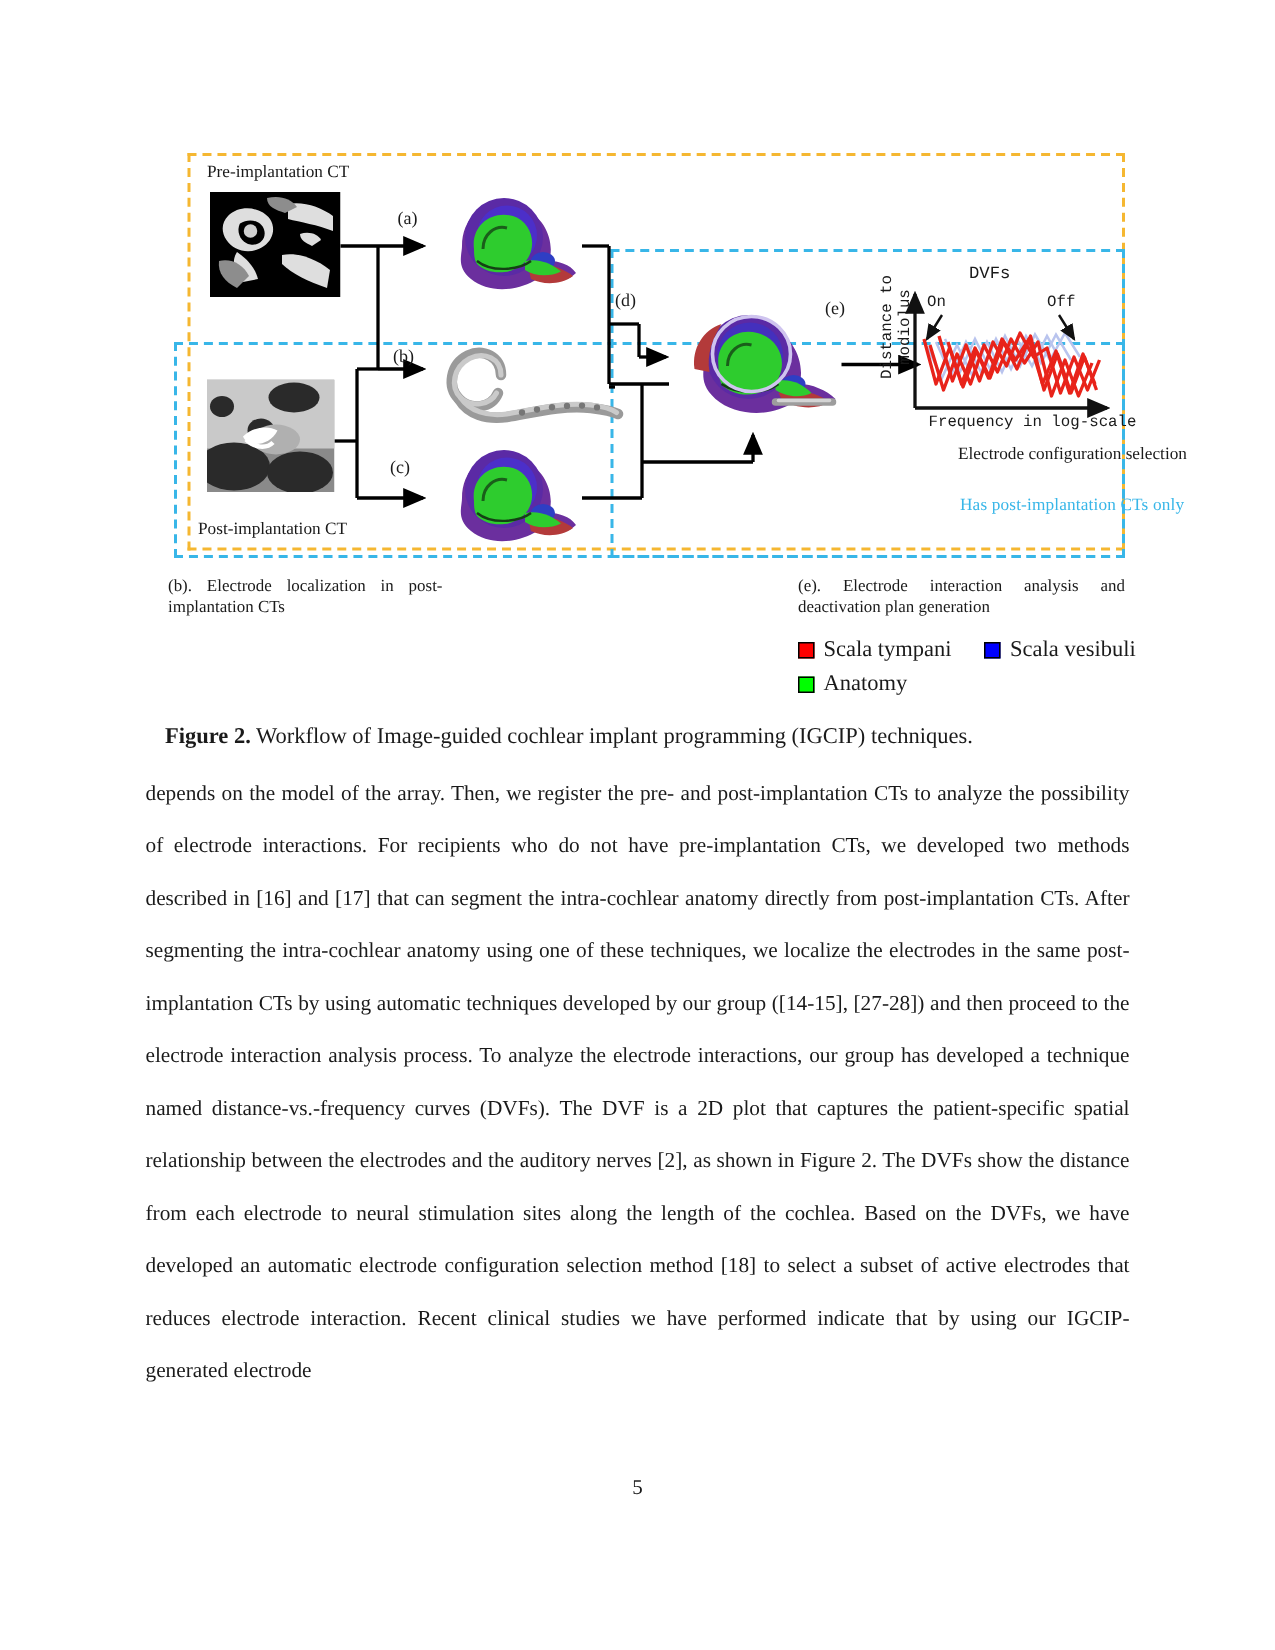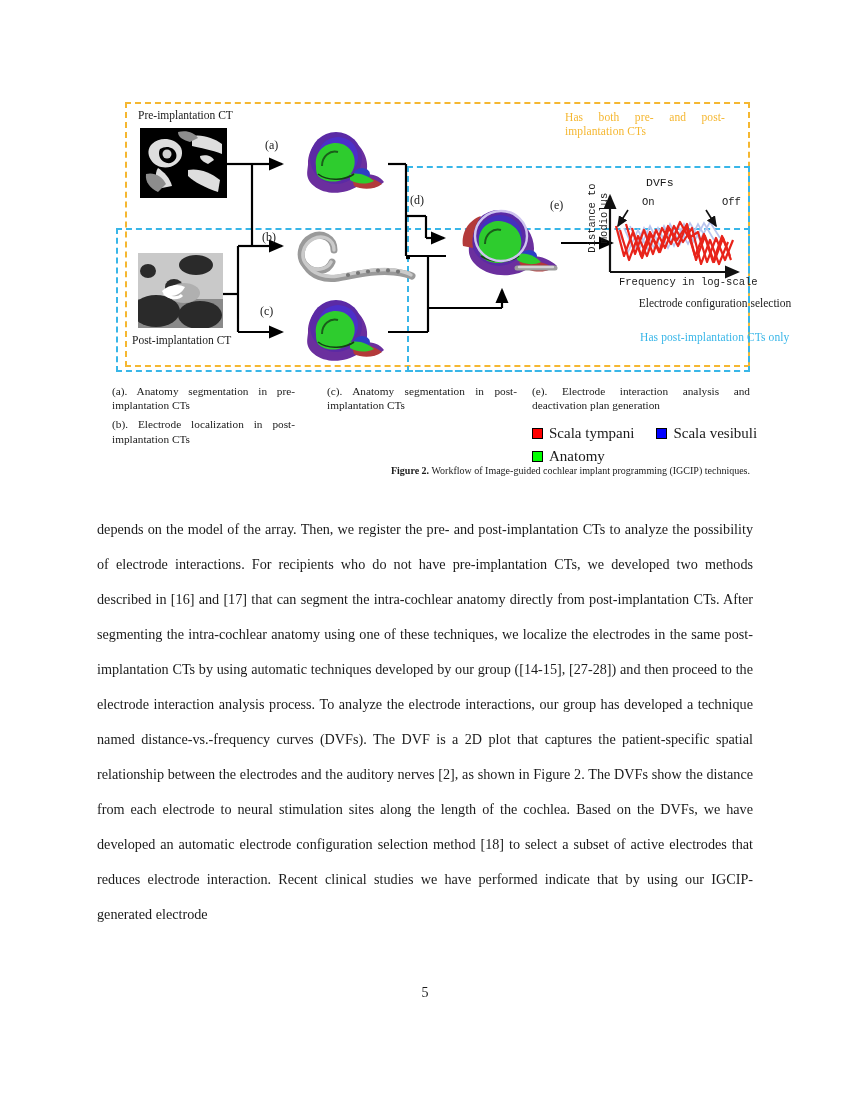--- a/index.html
+++ b/index.html
@@ -71,21 +71,21 @@
     color: #1a1a1a;
   }
 
   .ct-label {
     position: absolute;
     font-size: 11.5px;
     color: #1a1a1a;
     white-space: nowrap;
   }
   #ct-pre-label { left: 28px; top: 11px; }
-  #ct-post-label { left: 22px; top: 236px; }
+  #ct-post-label { left: 22px; top: 249px; }
 
   .ct-img { position: absolute; }
   #ct-pre-img { left: 30px; top: 30px; width: 87px; height: 70px; }
   #ct-post-img { left: 28px; top: 155px; width: 85px; height: 75px; }
 
   .step-tag {
     position: absolute;
     font-size: 12px;
     color: #1a1a1a;
   }
@@ -133,21 +133,20 @@
     position: absolute;
     left: 31px; top: 100px;
     font-size: 10.5px;
     color: #1a1a1a;
     white-space: nowrap;
   }
   .dvf-ann {
     position: absolute;
     font-size: 10.5px;
     color: #1a1a1a;
-    margin-left: 24px;
   }
   #dvf-on { left: 30px; top: 20px; }
   #dvf-off { left: 110px; top: 20px; }
 
   
   #legend-region {
     position: absolute;
     left: 112px;
     top: 384px;
     width: 640px;
@@ -188,24 +187,24 @@
     border: 1px solid #000;
     box-sizing: border-box;
     margin-right: 6px;
     flex: none;
   }
   .swatch-gap { width: 22px; flex: none; }
 
   #fig-caption {
     position: absolute;
     left: 110px;
-    top: 465px;
+    top: 483px;
     width: 640px;
-    text-align: right;
-    font-size: 10px;
+    text-align: left;
+    font-size: 15px;
   }
   #fig-caption .cap-strong { font-weight: bold; }
 
   
   #body-text {
     position: absolute;
     left: 97px;
     top: 512px;
     width: 656px;
     font-size: 14.2px;
@@ -376,21 +375,20 @@
       <path d="M66,61 L100,61"></path>
     </g>
   </svg>
 
   <div class="step-tag" id="tag-a">(a)</div>
   <div class="step-tag" id="tag-b">(b)</div>
   <div class="step-tag" id="tag-c">(c)</div>
   <div class="step-tag" id="tag-d">(d)</div>
   <div class="step-tag" id="tag-e">(e)</div>
 
-  <div class="note-text" id="note-both">Has both pre- and post-implantation CTs</div>
   <div id="label-ecs">Electrode configuration selection</div>
   <div class="note-text" id="note-postonly">Has post-implantation CTs only</div>
 
   <div id="dvf-plot">
     <div class="dvf-title">DVFs</div>
     <div class="dvf-ylabel">Distance to modiolus</div>
     <div class="dvf-xlabel">Frequency in log-scale</div>
     <div class="dvf-ann" id="dvf-on">On</div>
     <div class="dvf-ann" id="dvf-off">Off</div>
     <svg viewBox="0 0 158 115" style="position:absolute;left:0;top:0;width:158px;height:115px;">
@@ -417,25 +415,23 @@
       </g>
 
       <path d="M40,34 L30,50" stroke="#111" stroke-width="1.6" fill="none" marker-end="url(#axArrow)"></path>
       <path d="M118,34 L128,50" stroke="#111" stroke-width="1.6" fill="none" marker-end="url(#axArrow)"></path>
     </svg>
   </div>
 </div>
 
 <div id="legend-region">
   <div class="legend-col" id="legend-col-1">
-    <div class="legend-item">(a). Anatomy segmentation in pre-implantation CTs</div>
     <div class="legend-item">(b). Electrode localization in post-implantation CTs</div>
   </div>
   <div class="legend-col" id="legend-col-2">
-    <div class="legend-item">(c). Anatomy segmentation in post-implantation CTs</div>
   </div>
   <div class="legend-col" id="legend-col-3">
     <div class="legend-item">(e). Electrode interaction analysis and deactivation plan generation</div>
   </div>
 
   <div id="swatch-region">
     <div class="swatch-row">
       <div class="swatch-entry">
         <span class="swatch" style="background: rgb(255, 0, 0); color: rgb(255, 0, 0);"></span>
         <span>Scala tympani</span>

